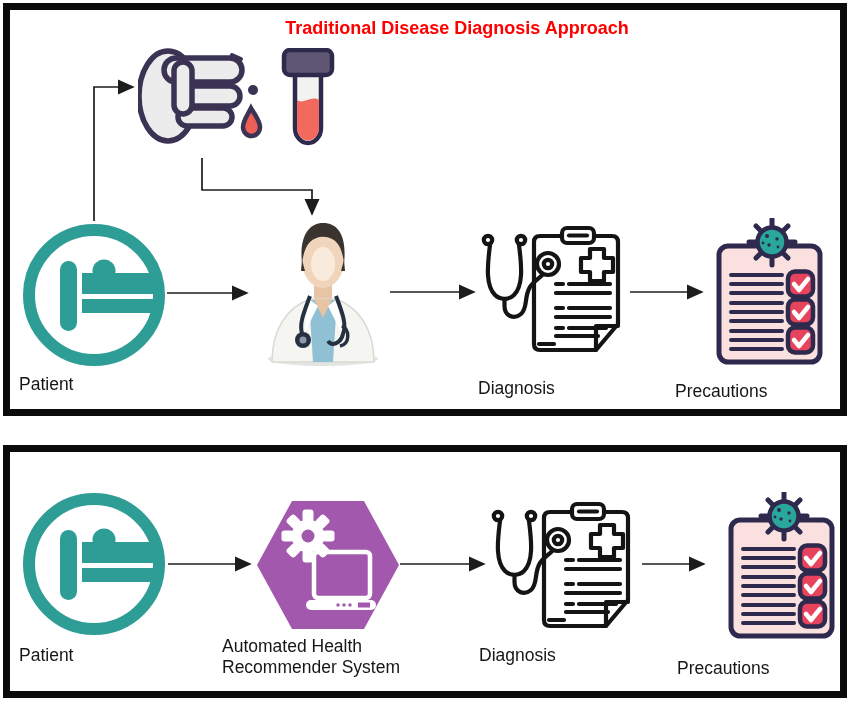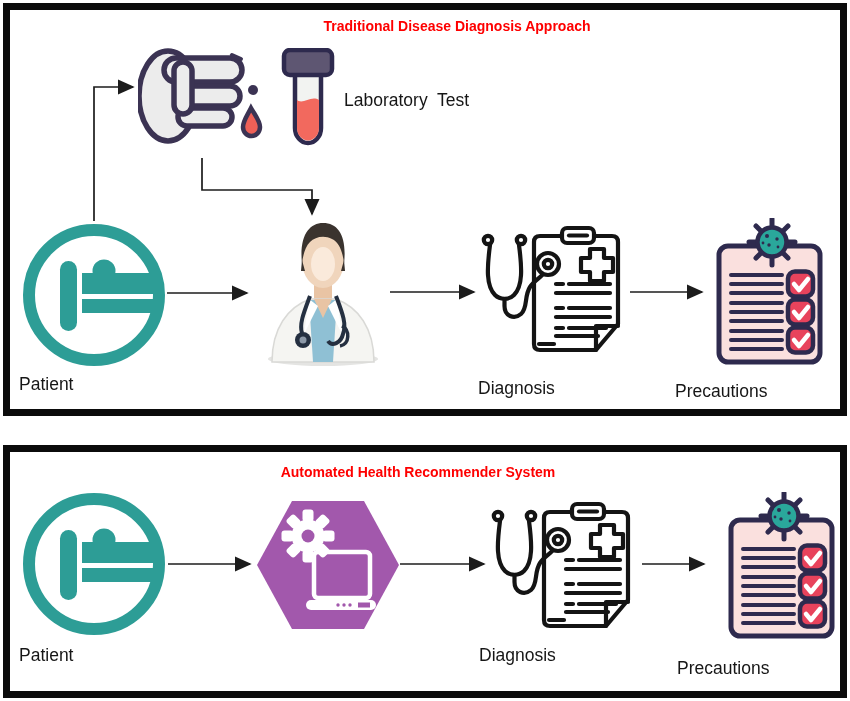--- a/index.html
+++ b/index.html
@@ -2,21 +2,21 @@
 <html><head>
 <meta charset="utf-8">
 <style>
   html,body{margin:0;padding:0;background:#fff;}
   #canvas{position:relative;width:850px;height:701px;background:#ffffff;
           font-family:"Liberation Sans",sans-serif;overflow:hidden;}
   .panel{position:absolute;background:#fff;border:7px solid #0b0b0b;overflow:hidden;}
   #panel-top{left:3px;top:3px;width:830px;height:399px;}
   #panel-bottom{left:3px;top:445px;width:830px;height:239px;}
   .panel-title{position:absolute;top:8px;left:0;width:100%;text-align:center;
-               font-weight:bold;font-size:14px;color:#fe0000;}
+               font-weight:bold;font-size:18px;color:#fe0000;}
   #panel-top .panel-title{text-indent:64px;}
   #panel-bottom .panel-title{top:12px;text-indent:-14px;}
   .icon{position:absolute;}
   .lbl{position:absolute;font-size:17.5px;color:#161616;text-align:left;line-height:21px;}
   .lbl.pre{white-space:pre;text-align:left;}
   .arrows{position:absolute;left:0;top:0;pointer-events:none;}
   .arrows path{fill:none;stroke:#1c1c1c;stroke-width:1.7;}
 </style>
 </head>
 <body>
@@ -164,21 +164,20 @@
       <path d="M380,282 L464,282" marker-end="url(#arrowhead)"></path>
       <path d="M620,282 L692,282" marker-end="url(#arrowhead)"></path>
     </svg>
 
     <svg class="icon" style="left:128px;top:36px;width:126px;height:100px" viewBox="0 0 126 100">
         <use href="#sym-hand"></use>
       </svg>
     <svg class="icon" style="left:270px;top:38px;width:56px;height:104px" viewBox="0 0 56 104">
         <use href="#sym-tube"></use>
       </svg>
-    <div class="lbl pre" style="left:334px;top:80px">Laboratory  Test</div>
 
     <svg class="icon" style="left:10px;top:211px;width:148px;height:148px" viewBox="0 0 148 148">
         <use href="#sym-patient"></use>
       </svg>
     <div class="lbl" style="left:9px;top:364px;width:150px">Patient</div>
 
     <svg class="icon" style="left:252px;top:202px;width:122px;height:155px" viewBox="0 0 122 155">
         <use href="#sym-doctor"></use>
       </svg>
 
@@ -187,36 +186,39 @@
       </svg>
     <div class="lbl" style="left:468px;top:368px;width:200px">Diagnosis</div>
 
     <svg class="icon" style="left:702px;top:208px;width:116px;height:150px" viewBox="0 0 116 150">
         <use href="#sym-precautions"></use>
       </svg>
     <div class="lbl" style="left:665px;top:371px;width:200px">Precautions</div>
   </section>
 
   <section id="panel-bottom" class="panel">
-    <div class="panel-title">Automated Health Recommender System</div>
 
     <svg class="arrows" width="830" height="239" viewBox="0 0 830 239">
       <path d="M158,112 L240,112" marker-end="url(#arrowhead)"></path>
       <path d="M390,112 L474,112" marker-end="url(#arrowhead)"></path>
       <path d="M632,112 L694,112" marker-end="url(#arrowhead)"></path>
     </svg>
 
     <svg class="icon" style="left:10px;top:38px;width:148px;height:148px" viewBox="0 0 148 148">
         <use href="#sym-patient"></use>
       </svg>
     <div class="lbl" style="left:9px;top:193px;width:150px">Patient</div>
 
     <svg class="icon" style="left:246px;top:48px;width:144px;height:130px" viewBox="0 0 144 130">
         <use href="#sym-ahrs"></use>
       </svg>
+    <div class="lbl" style="left:212px;top:184px;width:200px">
+      <span style="display:block">Automated Health</span>
+      <span style="display:block">Recommender System</span>
+    </div>
 
     <svg class="icon" style="left:478px;top:48px;width:150px;height:134px" viewBox="0 0 150 134">
         <use href="#sym-diagnosis"></use>
       </svg>
     <div class="lbl" style="left:469px;top:193px;width:200px">Diagnosis</div>
 
     <svg class="icon" style="left:714px;top:40px;width:116px;height:150px" viewBox="0 0 116 150">
         <use href="#sym-precautions"></use>
       </svg>
     <div class="lbl" style="left:667px;top:206px;width:200px">Precautions</div>

